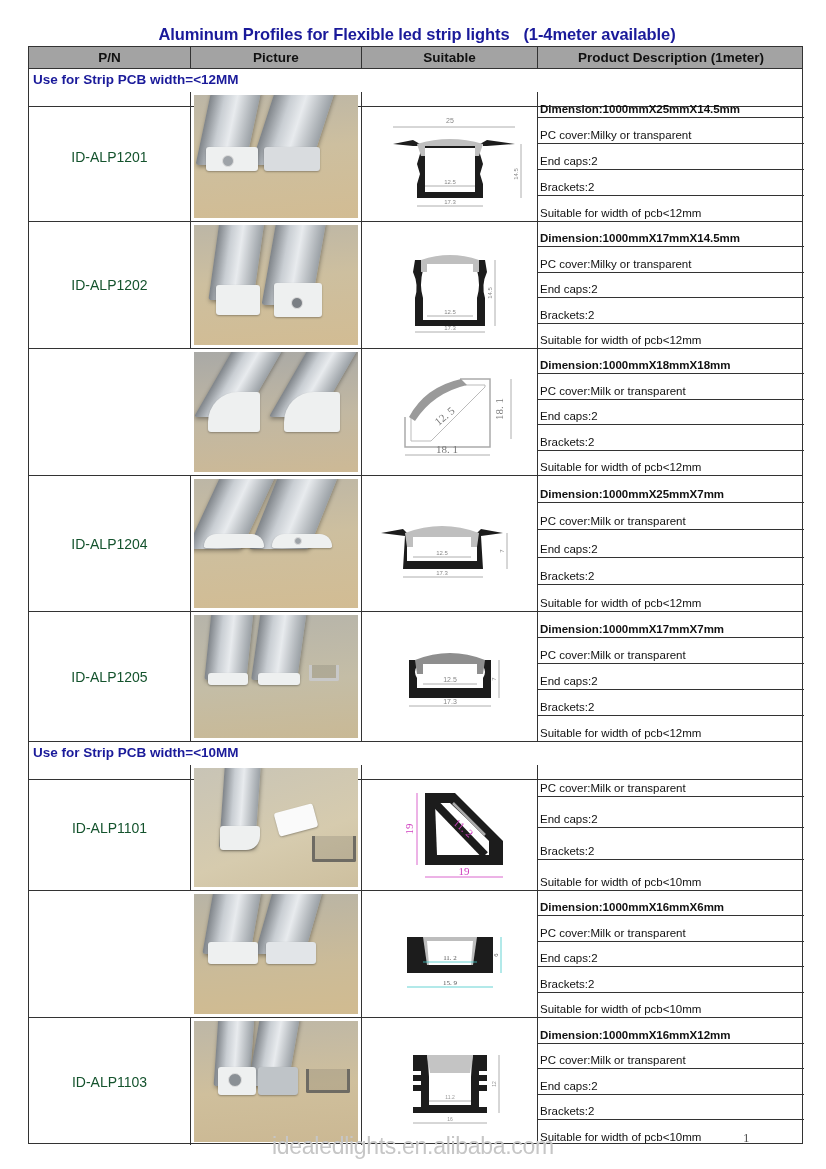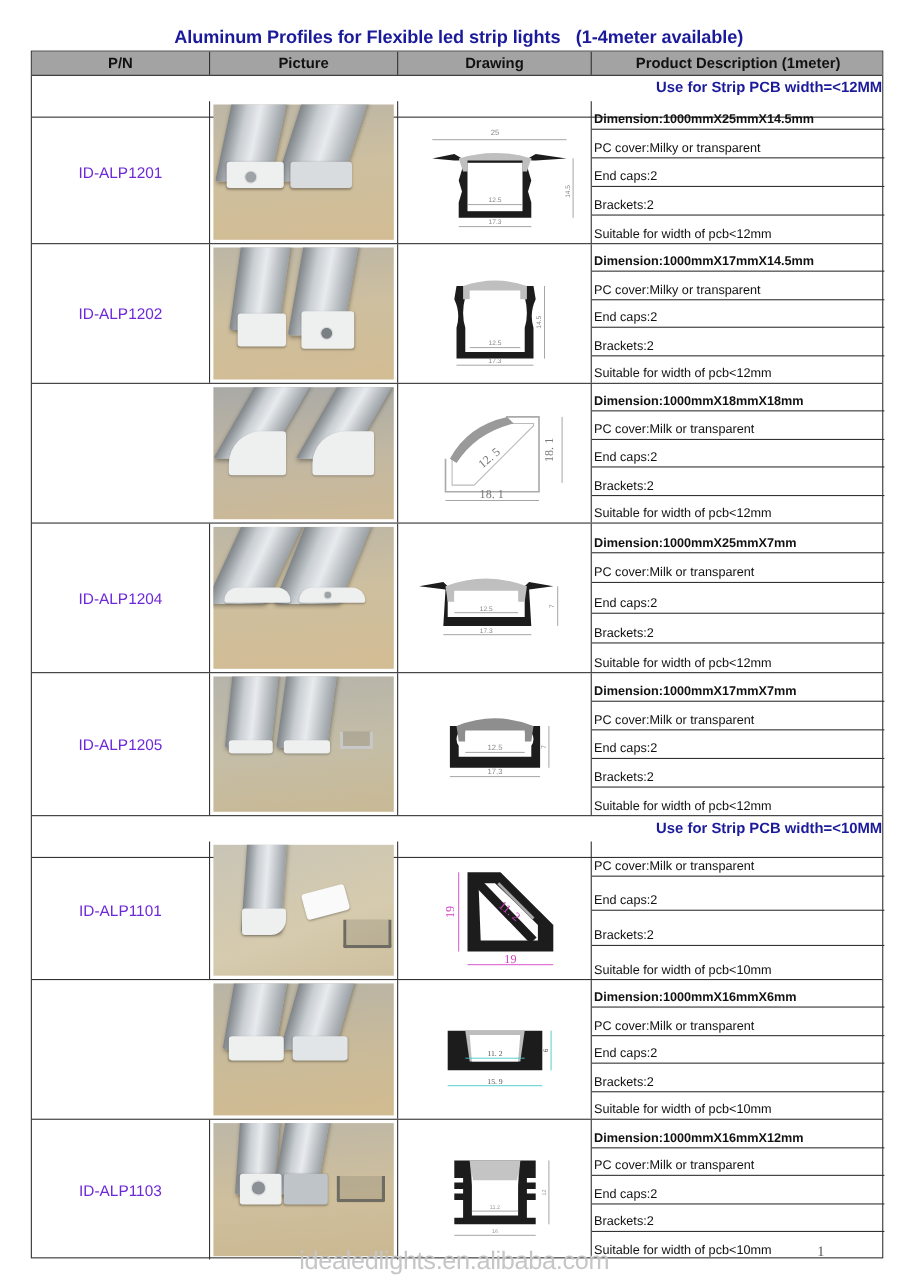--- a/index.html
+++ b/index.html
@@ -27,29 +27,29 @@
     border-right: 1px solid #333;
   }
   .hdr .c1 { left: 0; width: 162px; }
   .hdr .c2 { left: 162px; width: 171px; }
   .hdr .c3 { left: 333px; width: 176px; }
   .hdr .c4 { left: 509px; width: 266px; border-right: none; }
 
   .section {
     position: absolute; left: 0; width: 100%; height: 38px;
     border-bottom: 1px solid #333; padding-left: 4px;
-    line-height: 22px; font-size: 13.5px; font-weight: bold; color: #1a1a9a; text-align: right;
+    line-height: 22px; font-size: 13.5px; font-weight: bold; color: #1a1a9a;
   }
 
   .row { position: absolute; left: 0; width: 100%; border-bottom: 1px solid #333; }
   .row:last-child { border-bottom: none; }
   .row .pn {
     position: absolute; left: 0; top: 0; bottom: 0; width: 162px;
     border-right: 1px solid #333; display: flex; align-items: center; justify-content: center;
-    font-size: 14px; color: #6d28d9;
+    font-size: 14px; color: #14532d;
   }
   .row .pic {
     position: absolute; left: 162px; top: 0; bottom: 0; width: 171px;
     border-right: 1px solid #333; padding: 3px 3px;
   }
   .photo {
     width: 100%; height: 100%; position: relative; overflow: hidden;
     background: linear-gradient(175deg, #bcb6a6 0%, #cdbf9f 45%, #d2bc93 100%);
   }
   .photo .rail {
@@ -95,21 +95,21 @@
 <body>
 
 <div class="title">
   <span>Aluminum Profiles for Flexible led strip lights</span><span class="sub">(1-4meter available)</span>
 </div>
 
 <div class="sheet">
   <div class="hdr">
     <div class="c1">P/N</div>
     <div class="c2">Picture</div>
-    <div class="c3">Drawing</div>
+    <div class="c3">Suitable</div>
     <div class="c4">Product Description (1meter)</div>
   </div>
 
   <div class="section" style="top:22px;">Use for Strip PCB width=&lt;12MM</div>
 
   <div class="row" style="top:45px;height:130px;">
     <div class="pn">ID-ALP1201</div>
     <div class="pic">
       <div class="photo">
         <div class="rail" style="left:10px;top:-10px;width:50px;height:80px;transform:skewX(-12deg);"></div>

